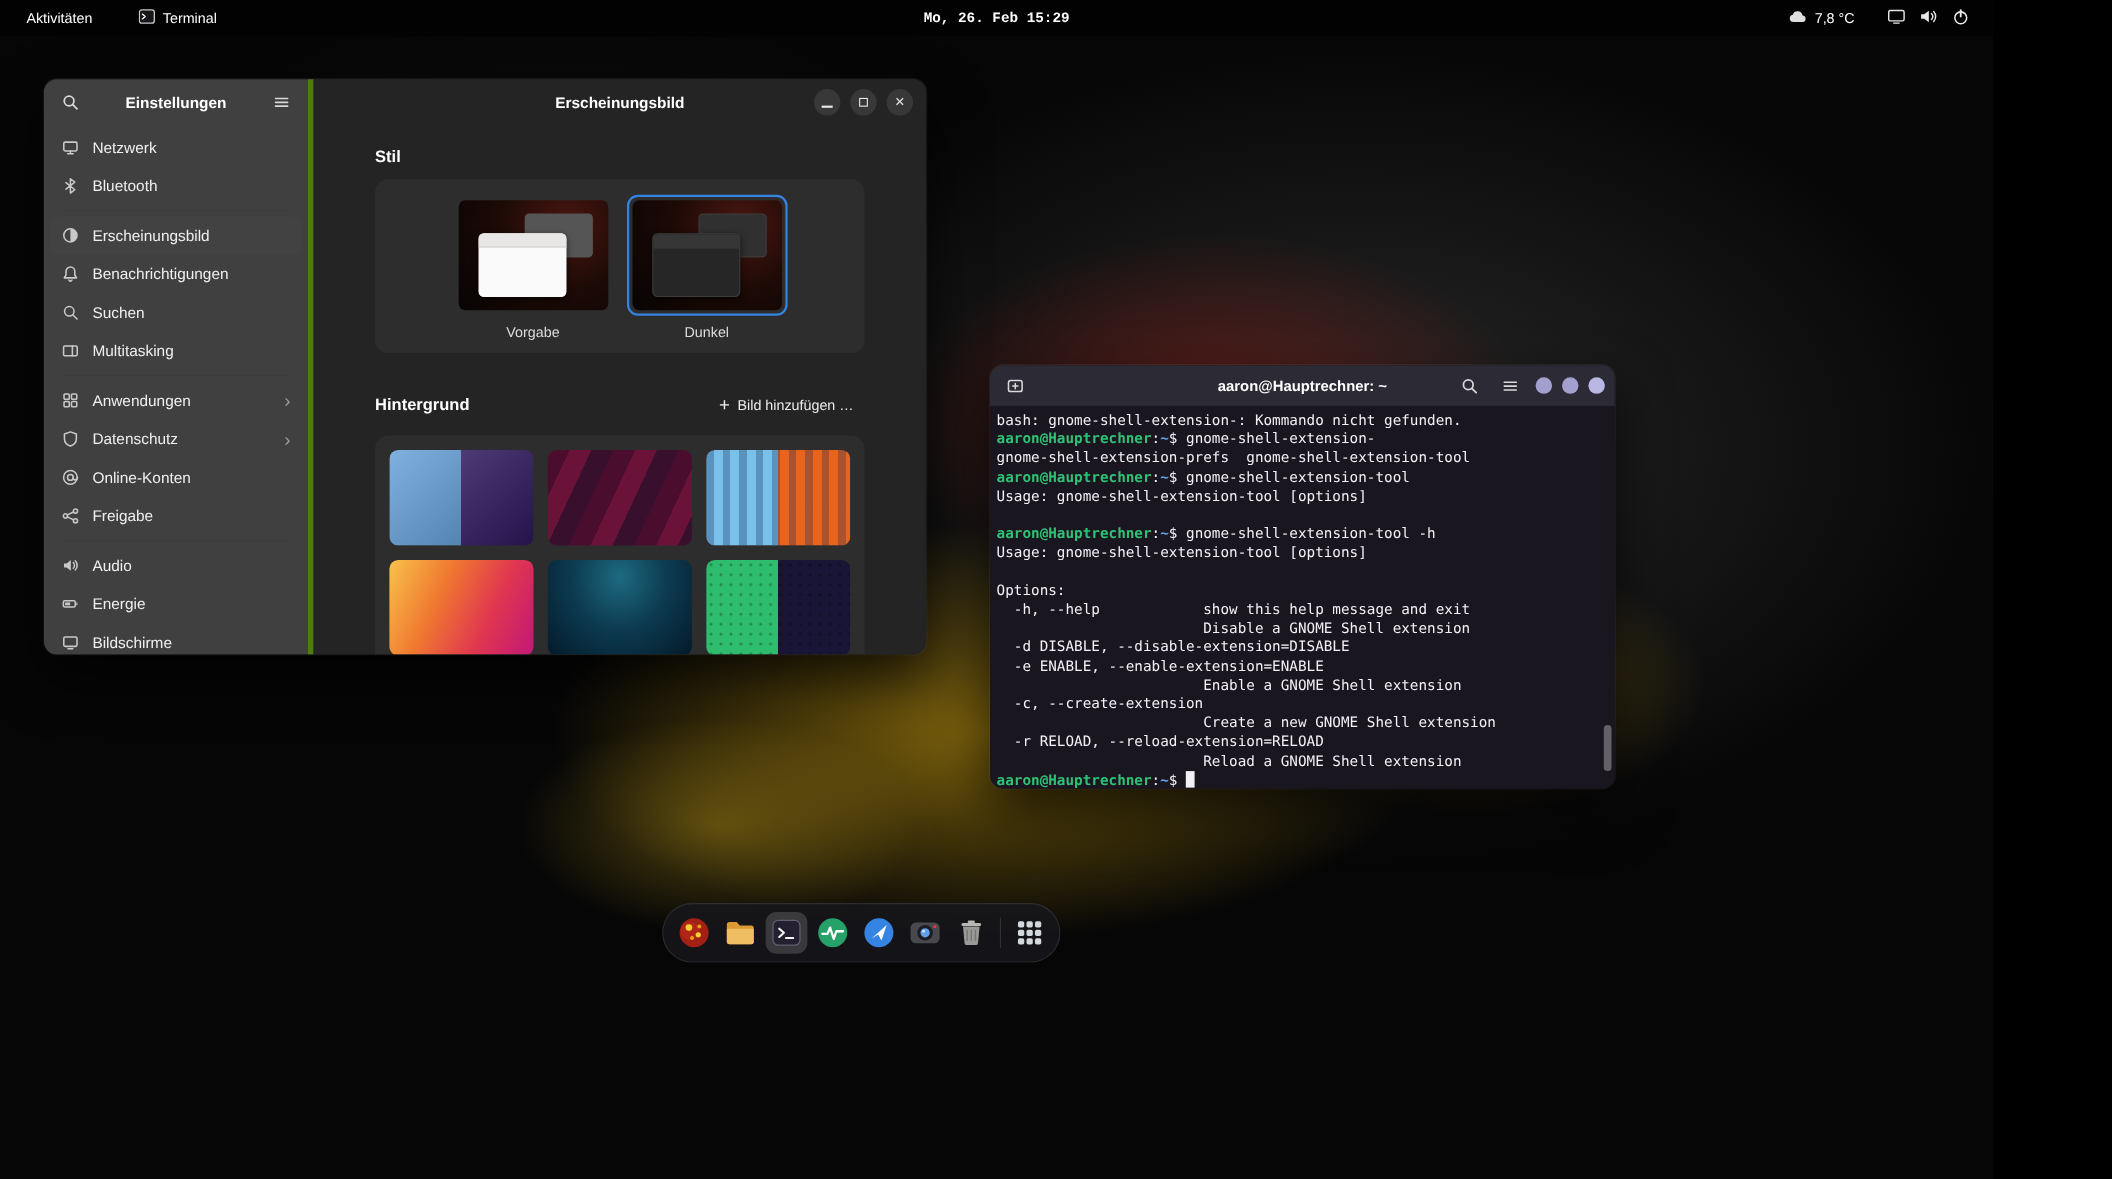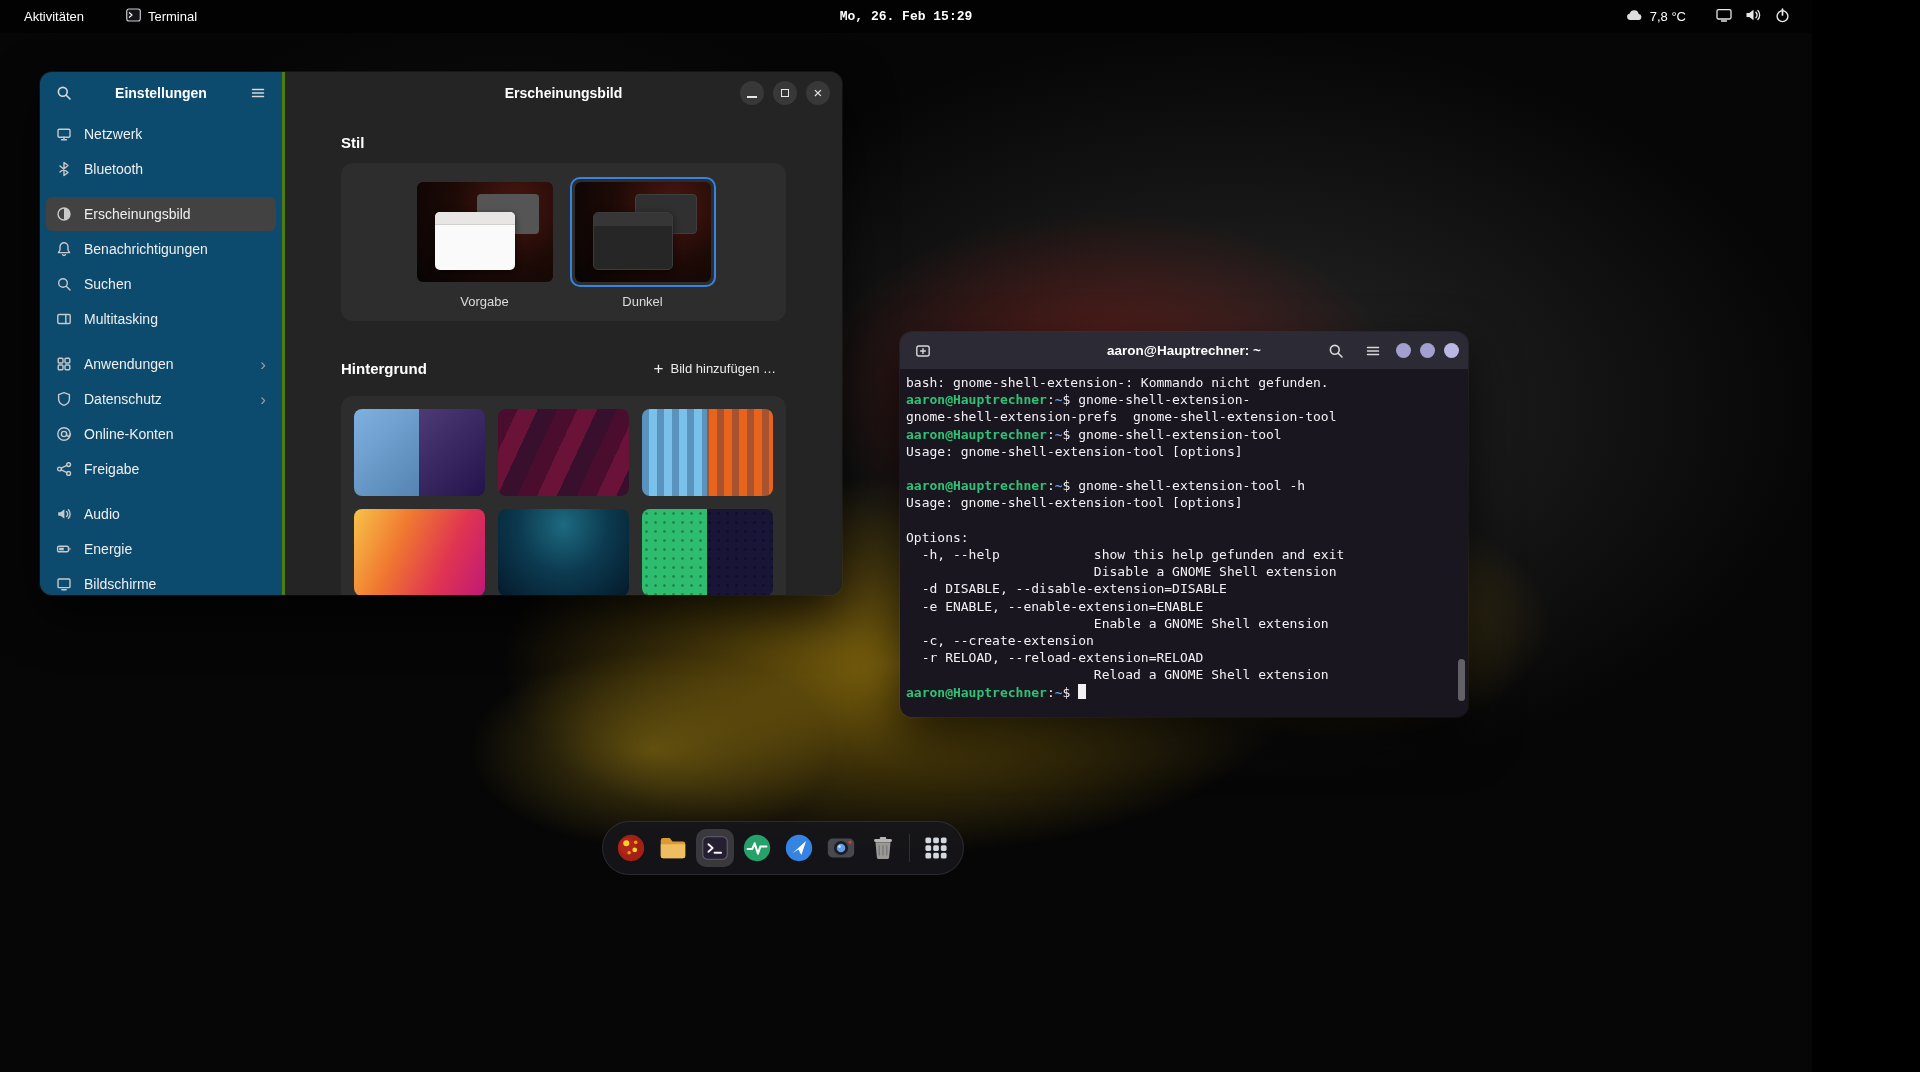--- a/index.html
+++ b/index.html
@@ -25,21 +25,21 @@
   .tb-center { position:absolute; left:50%; transform:translateX(-50%); font-weight:600;font-family:Liberation Mono, monospace; }
   .tb-right { margin-left:auto; display:flex; align-items:center; gap:14px; padding-right:14px; }
   .tb-sys { gap:13px; }
 
   
   .win { position:absolute; border-radius:12px; overflow:hidden;
     box-shadow:0 20px 50px rgba(0,0,0,.7), 0 0 0 1px rgba(255,255,255,.07); }
 
   
   .settings { left:40px; top:72px; width:802px; height:523px; background:#242424; display:flex; }
-  .sidebar { width:245px; flex:none; background:#0c4a6e; border-right:3px solid #4d7c0f; display:flex; flex-direction:column; overflow:hidden; }
+  .sidebar { width:245px; flex:none; background:#404040; border-right:5px solid #4d7c0f; display:flex; flex-direction:column; overflow:hidden; }
   .sidebar-header { height:42px; flex:none; display:flex; align-items:center; padding:0 10px; gap:4px; }
   .sidebar-title { flex:1; text-align:center; font-weight:700; color:#ffffff; font-size:14px; }
   .icon-btn { background:transparent; border:none; width:28px; height:28px; border-radius:6px;
     display:flex; align-items:center; justify-content:center; cursor:pointer; flex:none; }
   .sidebar-list { flex:1; overflow:hidden; padding-top:2px; }
   .side-item { height:34px; margin:1px 6px; padding:0 10px; border-radius:6px;
     display:flex; align-items:center; gap:12px; color:#efefef; font-size:14px; cursor:pointer; }
   .side-item.selected { background:#424242; }
   .side-icon { width:16px; height:16px; display:flex; align-items:center; justify-content:center; flex:none; }
   .side-label { white-space:nowrap; }
@@ -422,26 +422,27 @@
         <div class="tline"><span>bash: gnome-shell-extension-: Kommando nicht gefunden.</span></div>
         <div class="tline"><span class="tp">aaron@Hauptrechner</span><span>:</span><span class="tb2">~</span><span>$ gnome-shell-extension-</span></div>
         <div class="tline"><span>gnome-shell-extension-prefs  gnome-shell-extension-tool</span></div>
         <div class="tline"><span class="tp">aaron@Hauptrechner</span><span>:</span><span class="tb2">~</span><span>$ gnome-shell-extension-tool</span></div>
         <div class="tline"><span>Usage: gnome-shell-extension-tool [options]</span></div>
         <div class="tline"> </div>
         <div class="tline"><span class="tp">aaron@Hauptrechner</span><span>:</span><span class="tb2">~</span><span>$ gnome-shell-extension-tool -h</span></div>
         <div class="tline"><span>Usage: gnome-shell-extension-tool [options]</span></div>
         <div class="tline"> </div>
         <div class="tline"><span>Options:</span></div>
-        <div class="tline"><span>  -h, --help            show this help gefunden and exit</span></div>
+        <div class="tline"><span>  -h, --help            show this help message and exit</span></div>
         <div class="tline"><span>                        Disable a GNOME Shell extension</span></div>
         <div class="tline"><span>  -d DISABLE, --disable-extension=DISABLE</span></div>
         <div class="tline"><span>  -e ENABLE, --enable-extension=ENABLE</span></div>
         <div class="tline"><span>                        Enable a GNOME Shell extension</span></div>
         <div class="tline"><span>  -c, --create-extension</span></div>
+        <div class="tline"><span>                        Create a new GNOME Shell extension</span></div>
         <div class="tline"><span>  -r RELOAD, --reload-extension=RELOAD</span></div>
         <div class="tline"><span>                        Reload a GNOME Shell extension</span></div>
         <div class="tline"><span class="tp">aaron@Hauptrechner</span><span>:</span><span class="tb2">~</span><span>$ </span><span class="cursor"></span></div>
       </div>
     <div class="term-scrollbar"></div>
   </div>
 
   <div class="dock">
     <div class="dock-slot">
       <svg width="32" height="32" viewBox="0 0 34 34">

